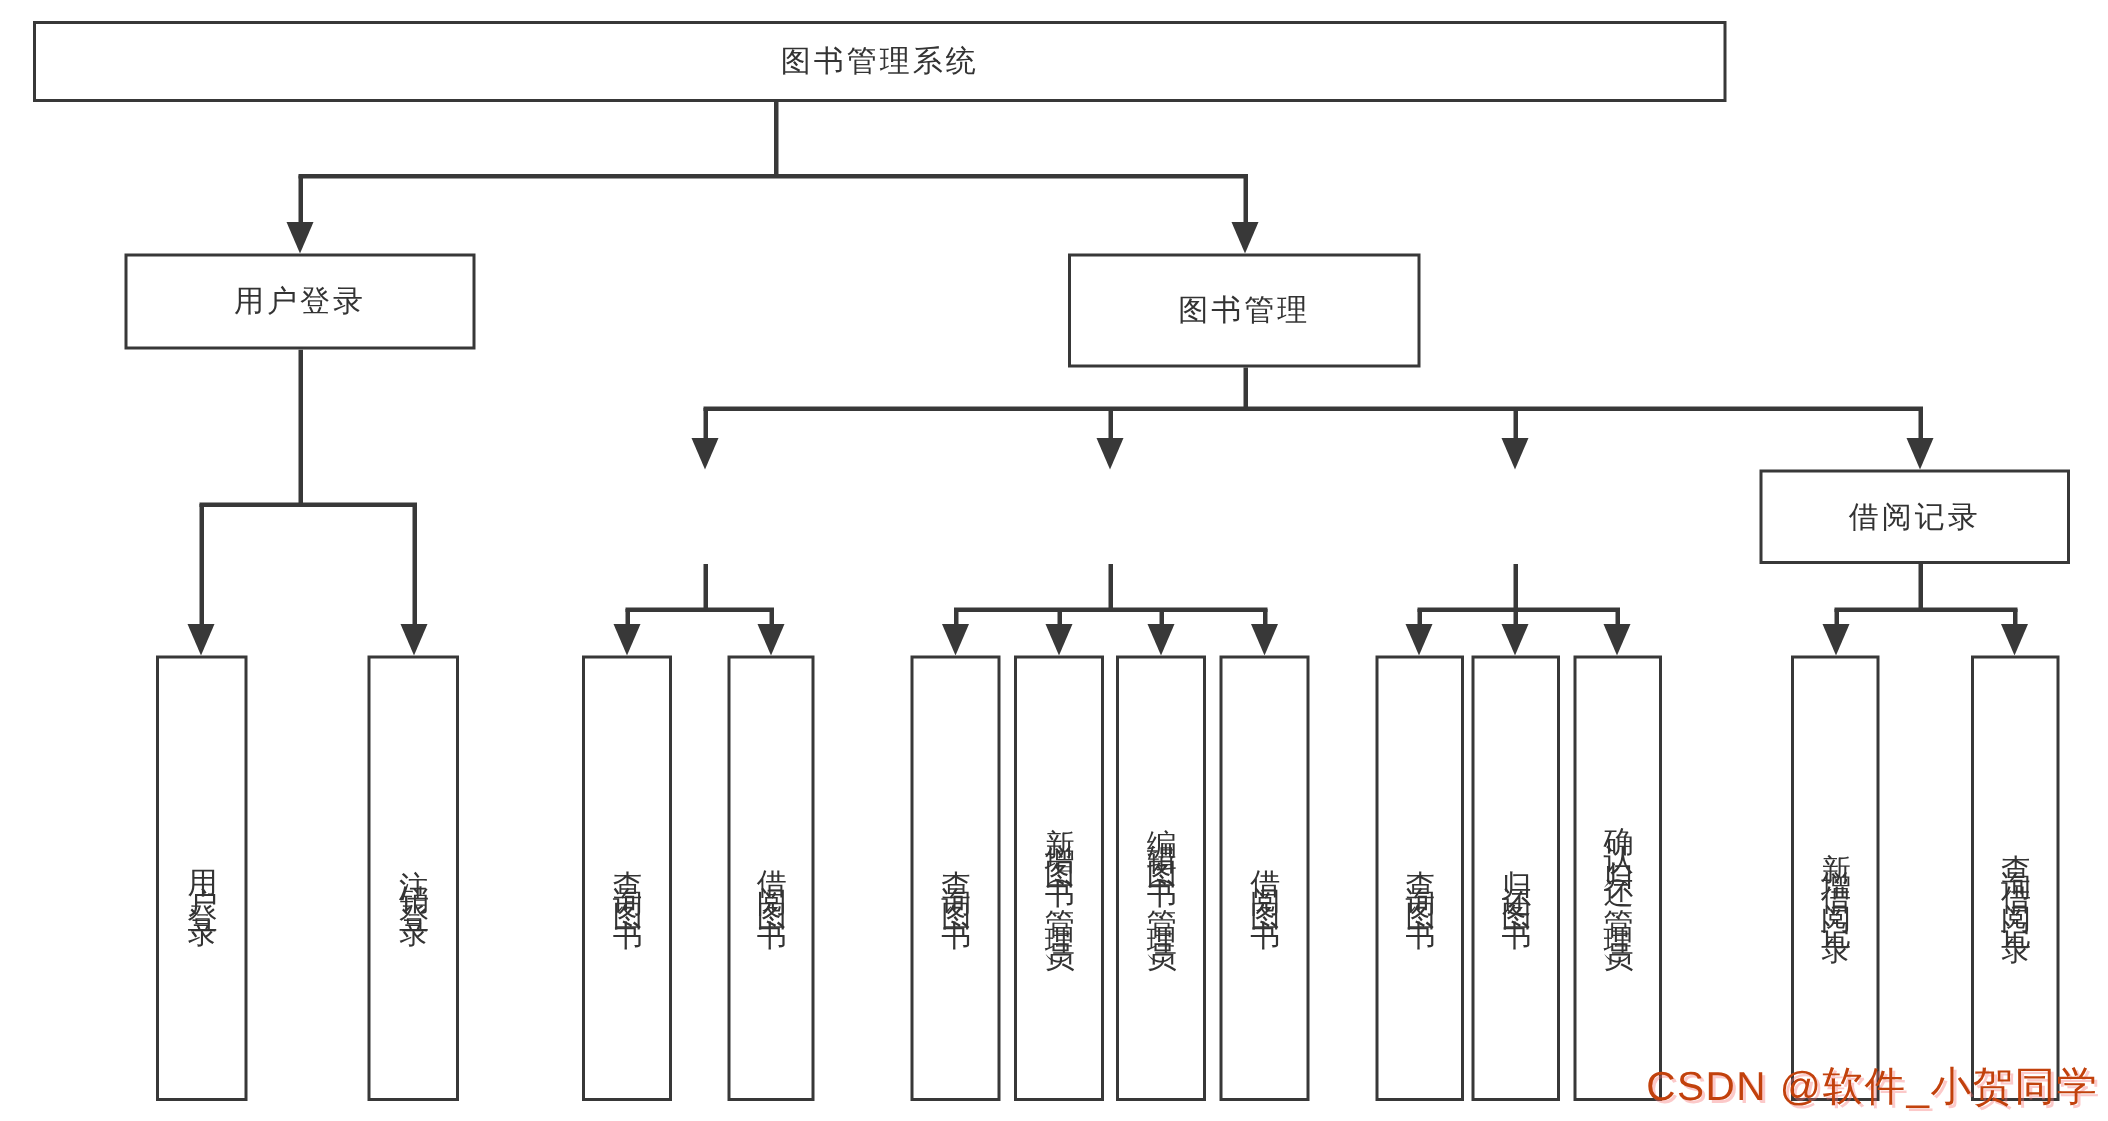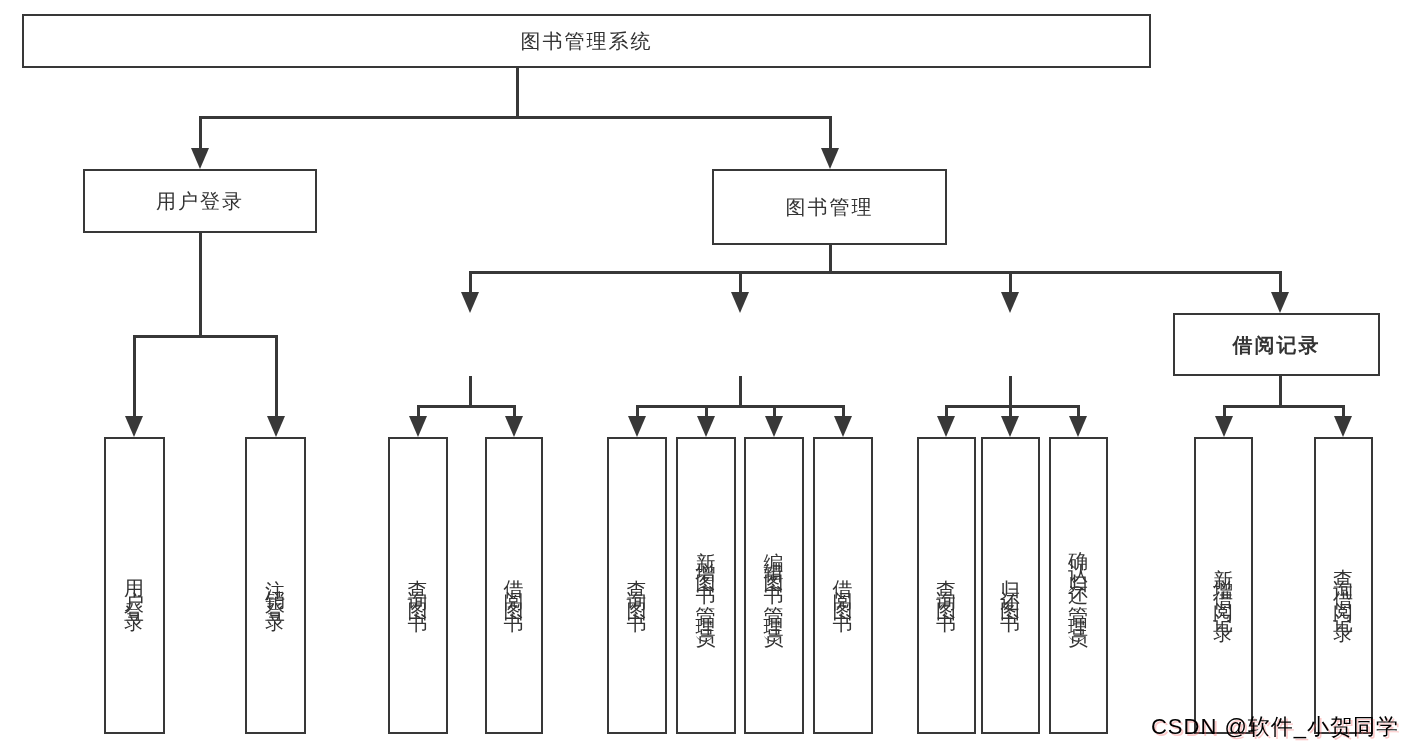--- a/index.html
+++ b/index.html
@@ -25,21 +25,21 @@
   }
   .cline{position:absolute;background:#383838;z-index:1;}
   .arrowhead{
     position:absolute;width:0;height:0;z-index:1;
     border-left:9px solid transparent;
     border-right:9px solid transparent;
     border-top:21px solid #383838;
   }
   .watermark{
     position:absolute;right:6px;bottom:5px;z-index:5;
-    font-size:22px;color:#000000;letter-spacing:1px;
+    font-size:27px;color:#c2410c;letter-spacing:1px;
     text-shadow:2px 2px 0 rgba(247,112,112,0.38);
   }
 </style>
 </head>
 <body>
 
 <div id="stage">
     <div class="cline" style="left: 515.5px; top: 68px; width: 3px; height: 50px;"></div>
     <div class="cline" style="left: 198.5px; top: 115.5px; width: 633px; height: 3px;"></div>
     <div class="cline" style="left: 198.5px; top: 233px; width: 3px; height: 105px;"></div>
@@ -94,21 +94,21 @@
     <div class="arrowhead" style="left: 1334px; top: 416px;"></div>
     <div class="node" style="left: 22px; top: 14px; width: 1129px; height: 54px;">
       <span class="label">图书管理系统</span>
     </div>
     <div class="node" style="left: 83px; top: 169px; width: 234px; height: 64px;">
       <span class="label">用户登录</span>
     </div>
     <div class="node" style="left: 712px; top: 169px; width: 235px; height: 76px;">
       <span class="label">图书管理</span>
     </div>
-    <div class="node" style="left: 1173px; top: 313px; width: 207px; height: 63px; font-weight: bold;">
+    <div class="node" style="left: 1173px; top: 313px; width: 207px; height: 63px;">
       <span class="label">借阅记录</span>
     </div>
     <div class="node vertical" style="left: 104px; top: 437px; width: 61px; height: 297px;">
       <span class="label">用户登录</span>
     </div>
     <div class="node vertical" style="left: 245px; top: 437px; width: 61px; height: 297px;">
       <span class="label">注销登录</span>
     </div>
     <div class="node vertical" style="left: 388px; top: 437px; width: 60px; height: 297px;">
       <span class="label">查询图书</span>

